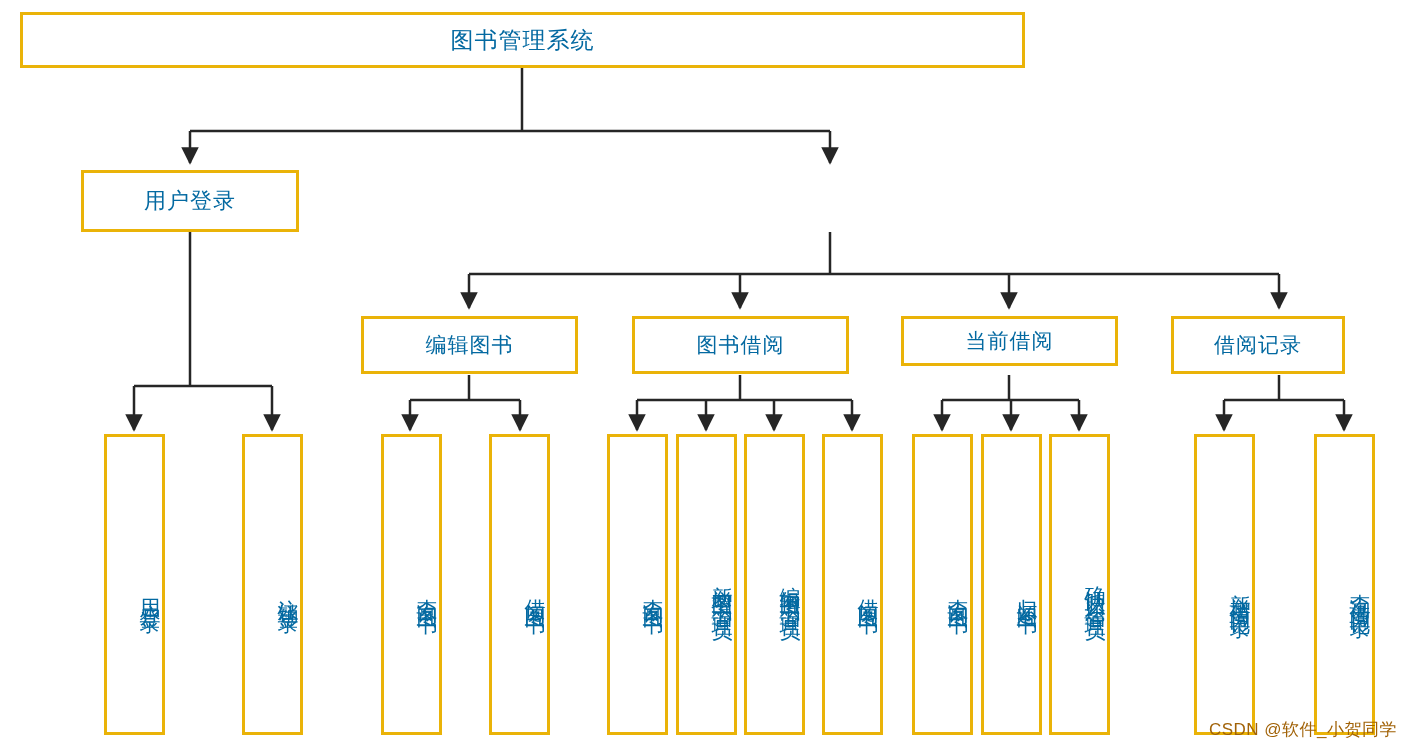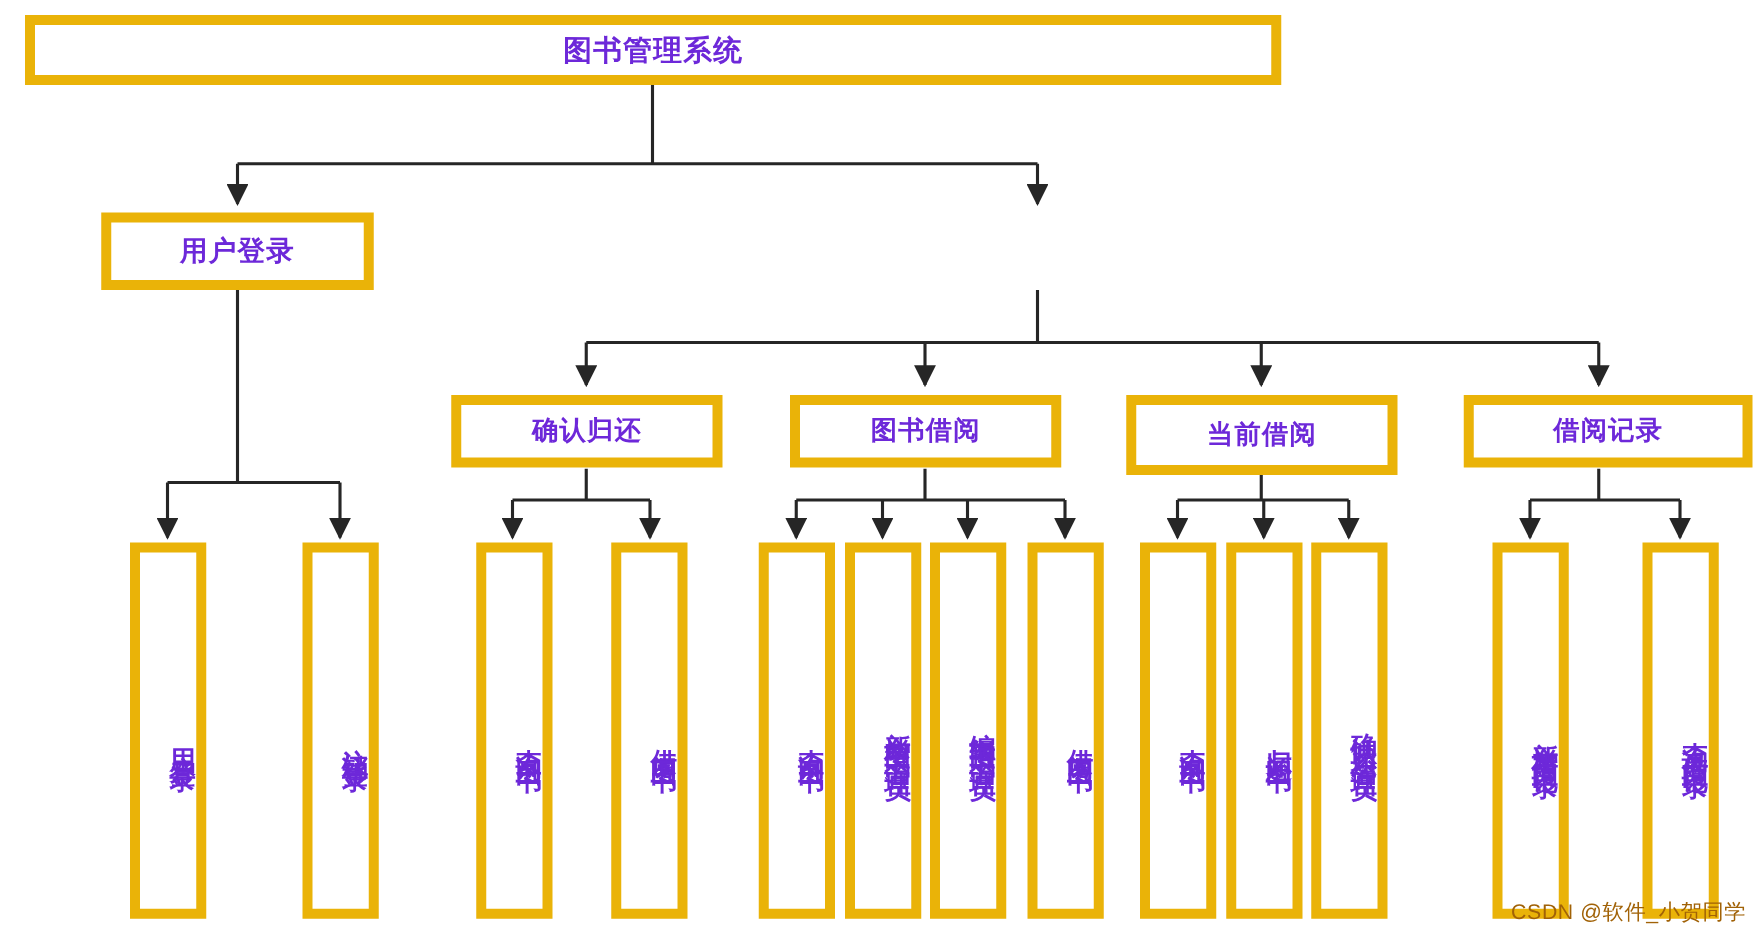--- a/index.html
+++ b/index.html
@@ -21,30 +21,29 @@
     position: absolute;
     left: 0;
     top: 0;
     width: 1405px;
     height: 747px;
     pointer-events: none;
   }
   .node {
     position: absolute;
     box-sizing: border-box;
-    border: 8px solid #eab308;
+    border: 3px solid #eab308;
     background: #ffffff;
     display: flex;
     align-items: center;
     justify-content: center;
-    color: #6d28d9;
+    color: #0369a1;
     font-size: 22px;
     letter-spacing: 1px;
     line-height: 1.15;
-    font-weight: bold;
   }
   .node.lvl1 { font-size: 23px; }
   .node.lvl2 { font-size: 22px; }
   .node.lvl3 { font-size: 21px; }
   .node.leaf {
     font-size: 21px;
     writing-mode: vertical-rl;
     text-orientation: upright;
     align-items: flex-start;
     justify-content: center;
@@ -127,29 +126,29 @@
 
   <div class="node lvl1" style="left:20px; top:12px; width:1005px; height:56px;">
     <span class="label">图书管理系统</span>
   </div>
 
   <div class="node lvl2" style="left:81px; top:170px; width:218px; height:62px;">
     <span class="label">用户登录</span>
   </div>
 
   <div class="node lvl3" style="left:361px; top:316px; width:217px; height:58px;">
-    <span class="label">确认归还</span>
+    <span class="label">编辑图书</span>
   </div>
   <div class="node lvl3" style="left:632px; top:316px; width:217px; height:58px;">
     <span class="label">图书借阅</span>
   </div>
-  <div class="node lvl3" style="left:901px; top:316px; width:217px; height:64px;">
+  <div class="node lvl3" style="left:901px; top:316px; width:217px; height:50px;">
     <span class="label">当前借阅</span>
   </div>
-  <div class="node lvl3" style="left:1171px; top:316px; width:231px; height:58px;">
+  <div class="node lvl3" style="left:1171px; top:316px; width:174px; height:58px;">
     <span class="label">借阅记录</span>
   </div>
 
   <div class="node leaf" style="left:104px; top:434px; width:61px; height:301px;">
     <span class="label">用户登录</span>
   </div>
   <div class="node leaf" style="left:242px; top:434px; width:61px; height:301px;">
     <span class="label">注销登录</span>
   </div>
 

